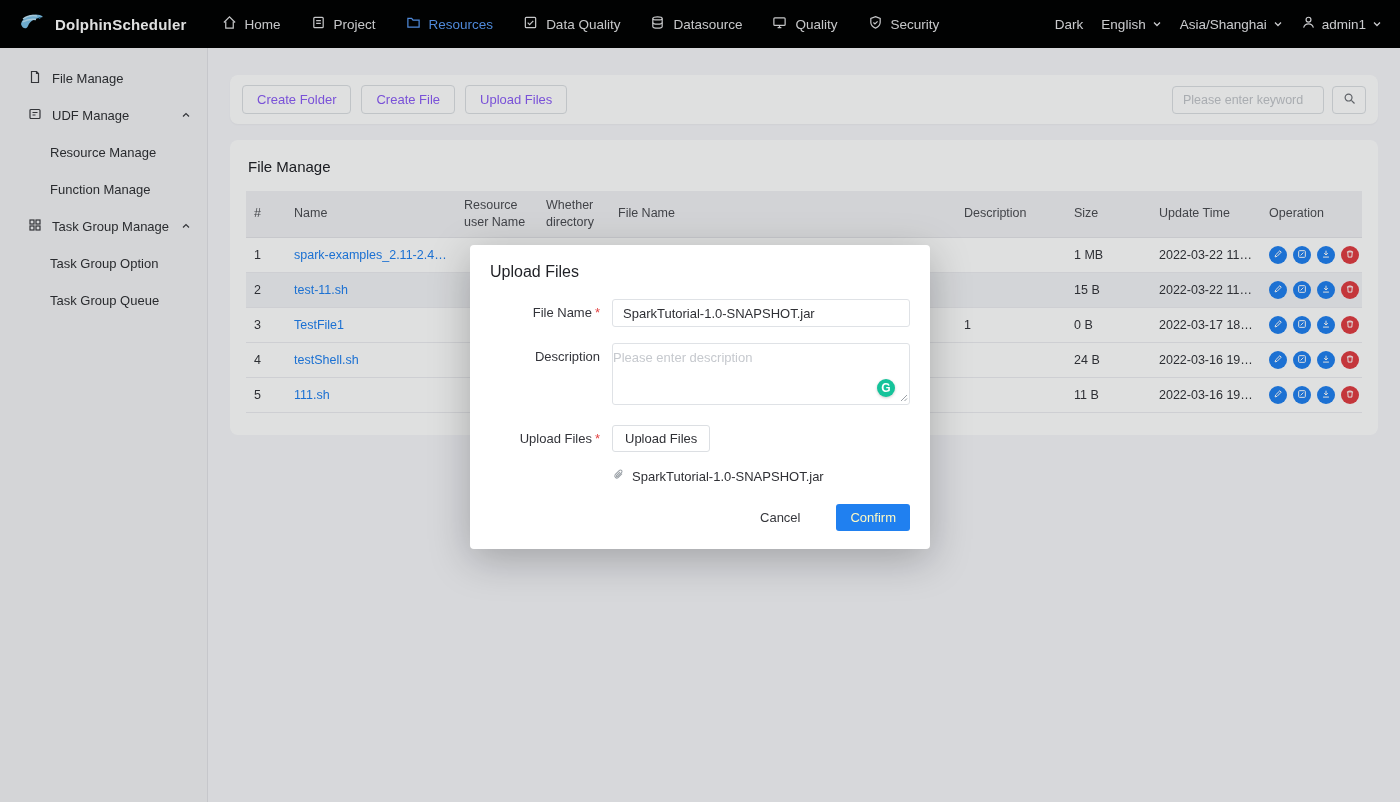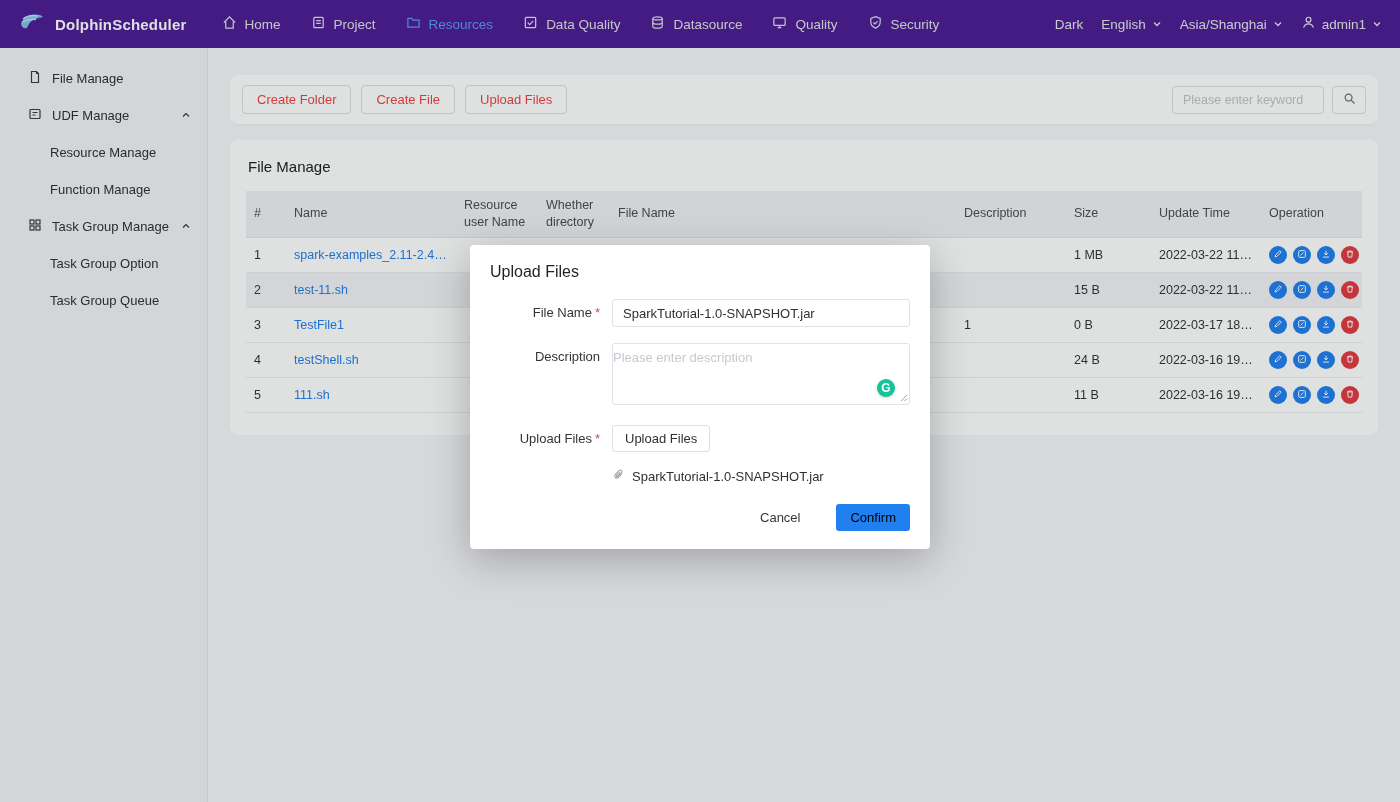--- a/index.html
+++ b/index.html
@@ -1,19 +1,19 @@
 <!DOCTYPE html>
 <html><head>
 <meta charset="utf-8">
 <style>
   * { box-sizing: border-box; margin: 0; padding: 0; }
   html,body { width:1400px; height:802px; overflow:hidden; font-family:"Liberation Sans",sans-serif; background:#f6f6fa; }
 
   
-  .navbar { position:absolute; top:0; left:0; width:1400px; height:48px; background:#4c1d95;
+  .navbar { position:absolute; top:0; left:0; width:1400px; height:48px; background:#000000;
             display:flex; align-items:center; padding:0 18px; color:#e3e3e6; z-index:1; }
   .brand { display:flex; align-items:center; gap:9px; margin-right:20px; cursor:pointer; }
   .brand-name { font-size:15px; font-weight:bold; color:#ffffff; letter-spacing:.2px; }
   .nav-item { display:flex; align-items:center; gap:8px; height:48px; padding:0 15px;
               font-size:13.5px; cursor:pointer; color:#e2e2e4; }
   .nav-item svg { stroke:currentColor; fill:none; stroke-width:1.3; }
   .nav-item.active { color:#5a9cf8; }
   .nav-right { margin-left:auto; display:flex; align-items:center; gap:18px; font-size:13.5px; }
   .nav-right .pill { display:flex; align-items:center; gap:6px; cursor:pointer; color:#e6e6e9; }
   .nav-right svg { stroke:currentColor; fill:none; stroke-width:1.3; }
@@ -28,21 +28,21 @@
   .side-item.child { padding-left:50px; }
   .scroll-thumb { position:absolute; left:211px; top:395px; width:5px; height:62px;
                   background:#515257; border-radius:3px; opacity:.8; }
 
   
   .main { position:absolute; top:48px; left:208px; right:0; bottom:0; background:#f6f6fa;
           padding:27px 22px 0 22px; }
   .toolbar-card { background:#fff; border-radius:8px; padding:10px 12px; display:flex;
                   align-items:center; box-shadow:0 1px 2px rgba(0,0,0,.04); }
   .btn { background:#fff; border:1px solid #dcdfe3; border-radius:4px; padding:6px 14px;
-         font-size:13px; color:#ef4444; margin-right:10px; cursor:pointer; }
+         font-size:13px; color:#8b5cf6; margin-right:10px; cursor:pointer; }
   .search-wrap { margin-left:auto; display:flex; gap:8px; align-items:center; }
   .search-input { width:152px; height:28px; border:1px solid #dcdfe3; border-radius:4px;
                   padding:0 10px; font-size:12.5px; color:#b91c1c; outline:none; }
   .search-input::placeholder { color:#c2c5ca; }
   .search-btn { width:34px; height:28px; border:1px solid #dcdfe3; border-radius:4px; background:#fff;
                 display:flex; align-items:center; justify-content:center; cursor:pointer; }
   .search-btn svg { stroke:#6b6e74; fill:none; stroke-width:1.3; }
 
   .table-card { margin-top:16px; background:#fff; border-radius:8px; padding:16px 16px 22px; }
   .card-title { font-size:15px; font-weight:500; color:#202126; margin:2px 0 16px 2px; }
@@ -79,21 +79,21 @@
   .grammarly { position:absolute; right:15px; bottom:12px; width:18px; height:18px; border-radius:50%;
                background:#15c39a; color:#fff; font-size:12px; font-weight:bold; display:flex;
                align-items:center; justify-content:center; box-shadow:0 1px 3px rgba(0,0,0,.2); }
   .resize-corner { position:absolute; right:2px; bottom:3px; }
   .upload-btn { border:1px solid #dcdfe3; background:#fff; border-radius:3px; padding:5px 12px;
                 font-size:13px; color:#2f3035; cursor:pointer; }
   .file-item { display:flex; align-items:center; gap:7px; margin:2px 0 0 122px; font-size:13px; color:#2f3035; }
   .modal-footer { display:flex; justify-content:flex-end; align-items:center; gap:28px; margin-top:20px; }
   .cancel-btn { background:none; border:none; font-size:13px; color:#36373c; padding:6px 8px; cursor:pointer; }
   .confirm-btn { background:#2080f0; border:none; border-radius:3px; padding:6px 14px; font-size:13px;
-                 color:#000000; cursor:pointer; }
+                 color:#fef9c3; cursor:pointer; }
 </style>
 </head>
 <body>
 
 <div class="navbar">
   <div class="brand">
     <span>
       <svg width="28" height="24" viewBox="0 0 28 24">
         <path d="M3 14 C5 5 20 2 25 7 C19 8 12 10 10 16 C8.5 20 4 18.5 3 14 Z" fill="#7ec3ea"></path>
         <path d="M5 9 C9 6 15 5 19 6" stroke="#bfe4f6" stroke-width="1.4" fill="none"></path>

